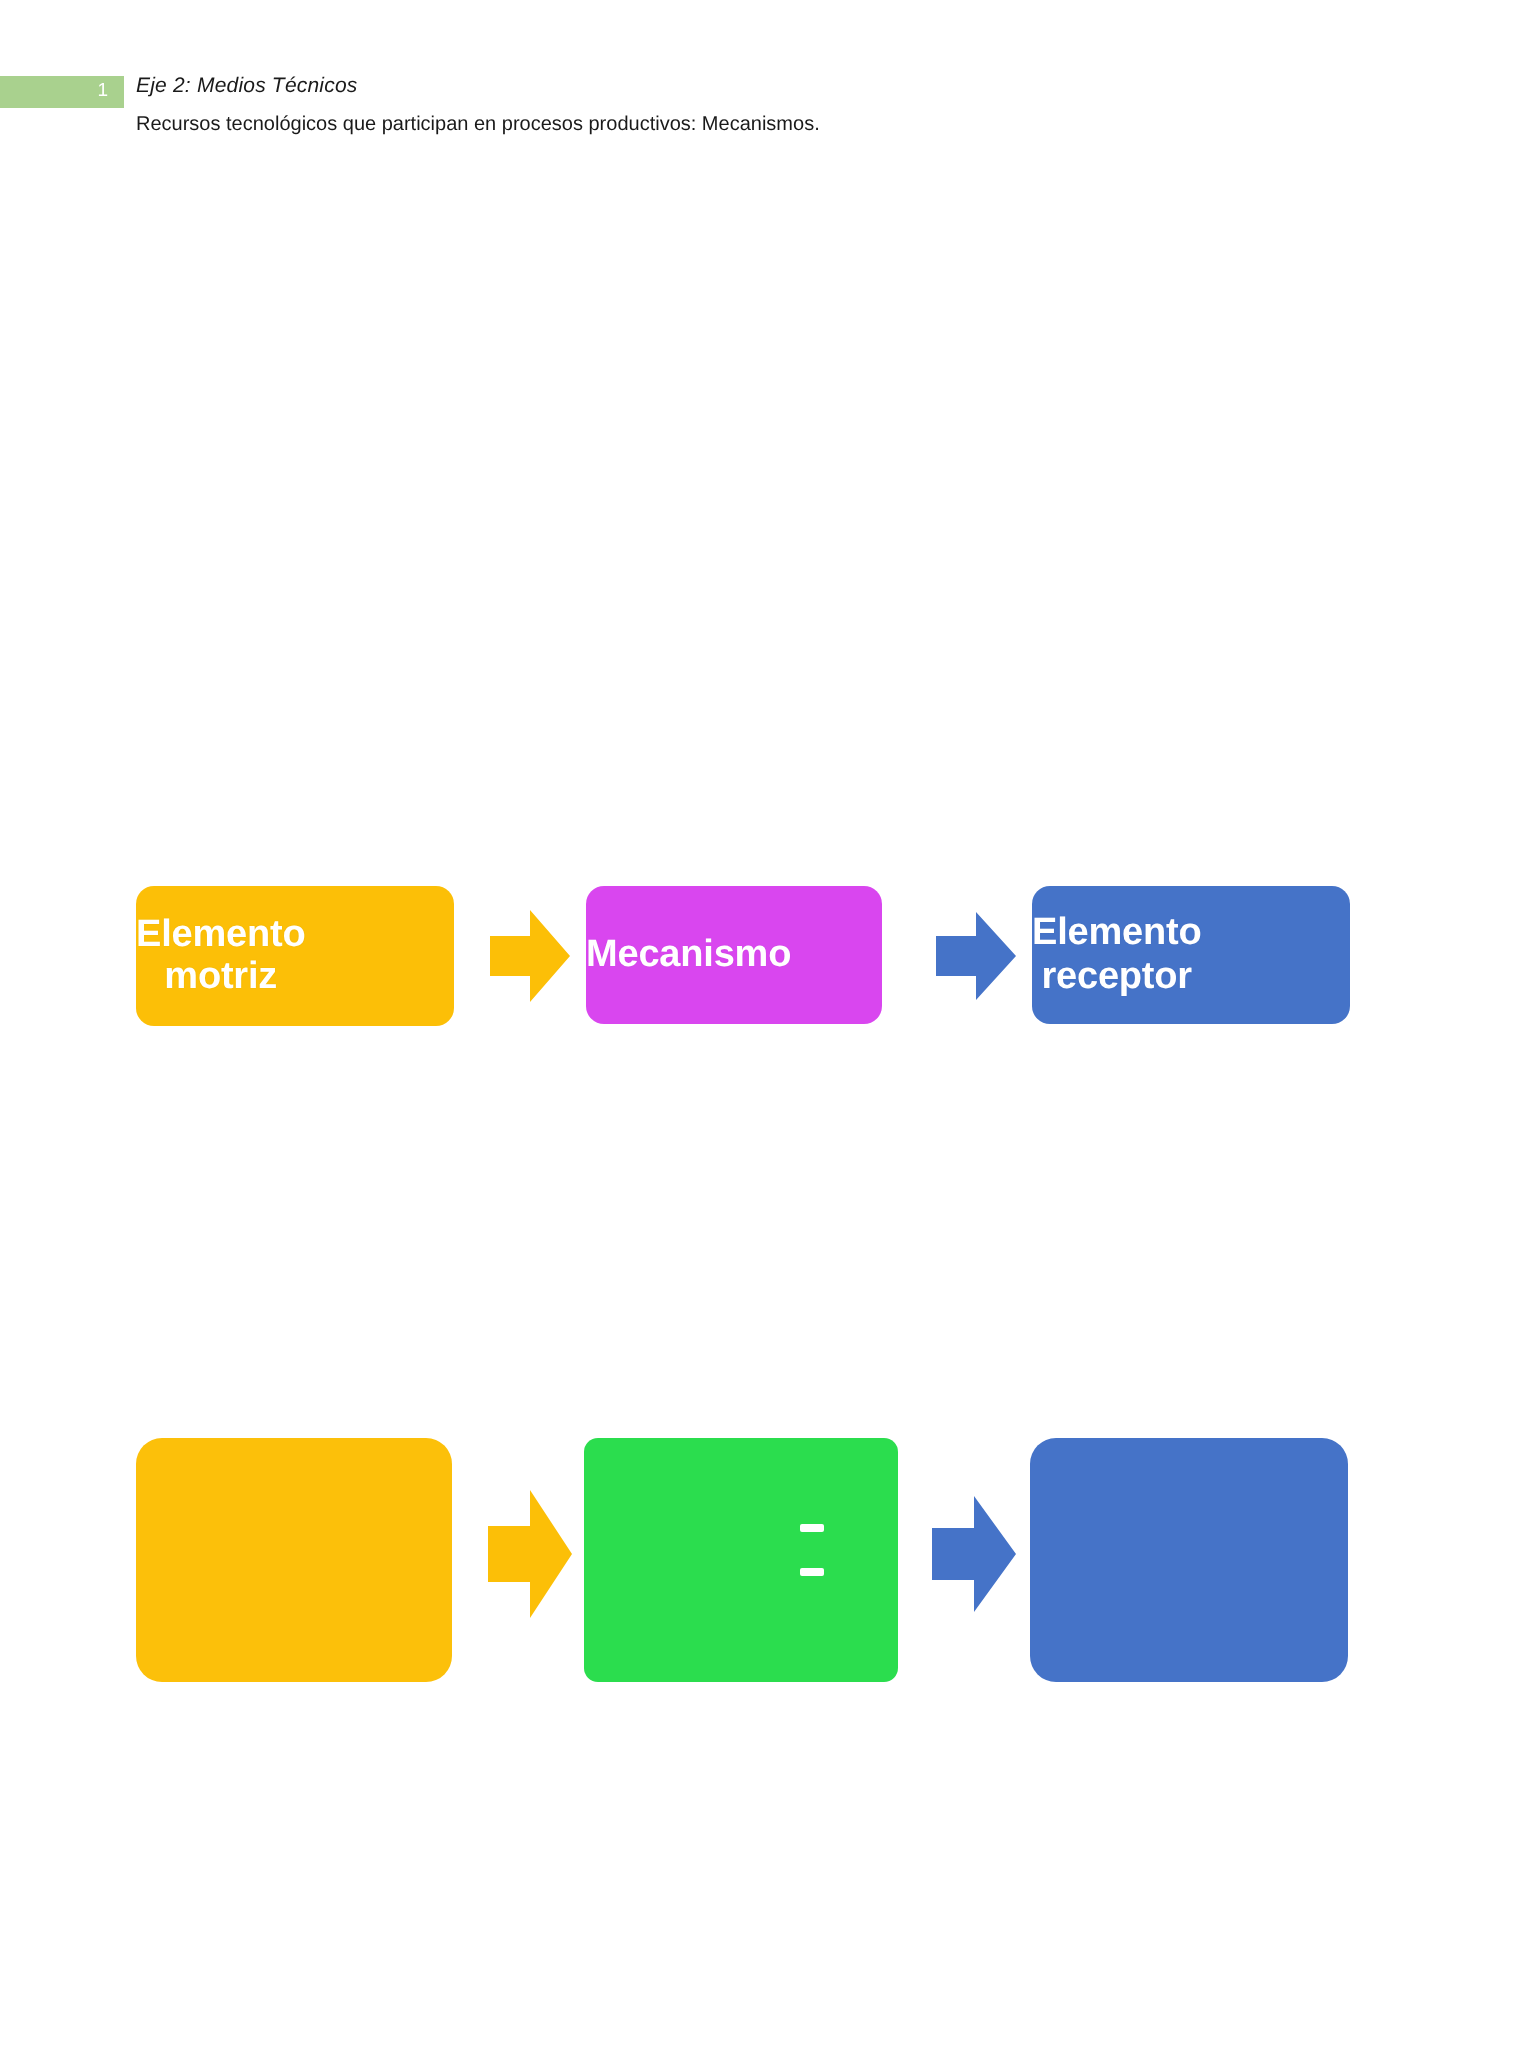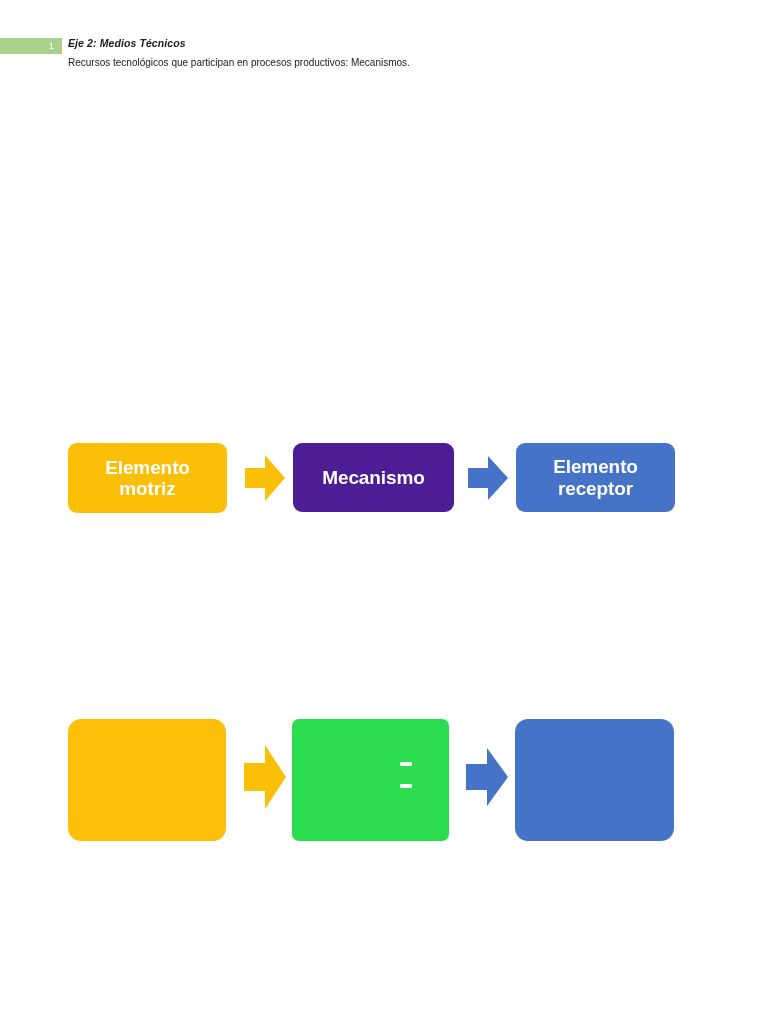--- a/index.html
+++ b/index.html
@@ -40,21 +40,21 @@
     font-family: "Liberation Sans", sans-serif;
   }
   #header-texts {
     position: absolute;
     left: 68px;
     top: 0px;
     width: 640px;
   }
   #header-title {
     font-size: 10.5px;
-    font-weight: bold;
+    font-weight: normal;
     font-style: italic;
     color: #1a1a1a;
     line-height: 15px;
     letter-spacing: 0.1px;
     white-space: nowrap;
   }
   #header-subtitle {
     font-size: 10px;
     font-weight: normal;
     font-style: normal;
@@ -72,42 +72,41 @@
   }
   #flow-row-labeled { top: 443px; height: 70px; }
   #flow-row-blank   { top: 719px; height: 122px; }
 
   .flow-box {
     position: absolute;
     box-sizing: border-box;
     border-radius: 9px;
     display: flex;
     align-items: center;
-    justify-content: center;
     text-align: center;
     color: #ffffff;
     font-weight: bold;
     font-family: "Liberation Sans", sans-serif;
     -moz-osx-font-smoothing: grayscale;
   }
   .flow-box-label {
     display: block;
     line-height: 1.12;
     letter-spacing: -0.1px;
     text-shadow: 0 0 1px rgba(0,0,0,0.06);
   }
 
   
   #box-motriz {
     left: 68px; top: 0; width: 159px; height: 70px;
     background: #fcbf07; font-size: 19px;
   }
   #box-mecanismo {
-    left: 293px; top: 0; width: 161px; height: 69px;
-    background: #4c1d95; font-size: 19px;
+    left: 293px; top: 0; width: 148px; height: 69px;
+    background: #d946ef; font-size: 19px;
   }
   #box-receptor {
     left: 516px; top: 0; width: 159px; height: 69px;
     background: #4573c8; font-size: 19px;
   }
 
   
   #box-motriz-blank {
     left: 68px; top: 0; width: 158px; height: 122px;
     background: #fcc00a; border-radius: 13px;

